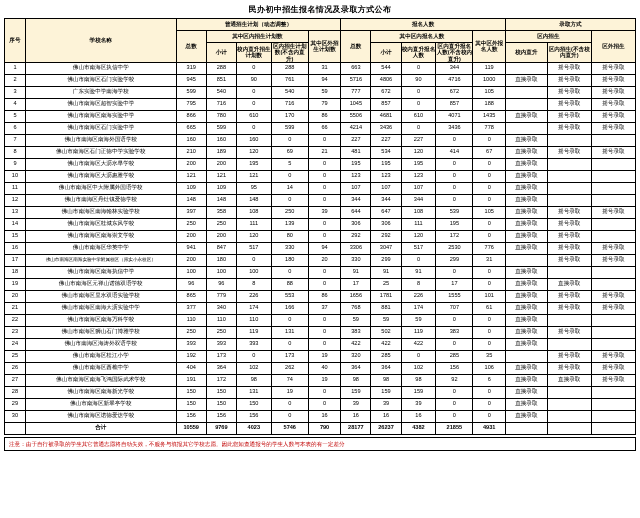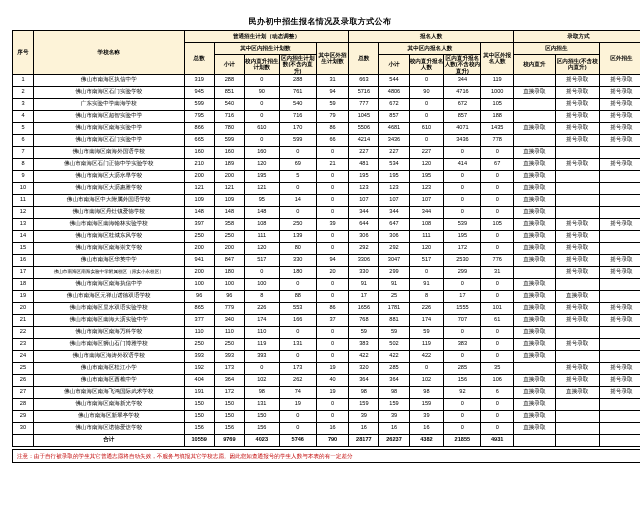--- a/index.html
+++ b/index.html
@@ -4,21 +4,21 @@
 <style>
   html,body{margin:0;padding:0;}
   body{
     width:640px;height:518px;
     background:#ffffff;
     font-family:"Liberation Sans", sans-serif;
     font-size:6px;
     color:#000;
     overflow:hidden;
   }
-  .page{width:640px;height:413px;position:relative;padding:12px;box-sizing:border-box;}
+  .page{width:640px;height:413px;position:relative;padding:0;box-sizing:border-box;}
   .doc-title{
     text-align:center;
     font-size:8px;
     font-weight:bold;
     padding:4px 0 3px 0;
     letter-spacing:.4px;
   }
   table{
     border-collapse:collapse;
     width:632px;

